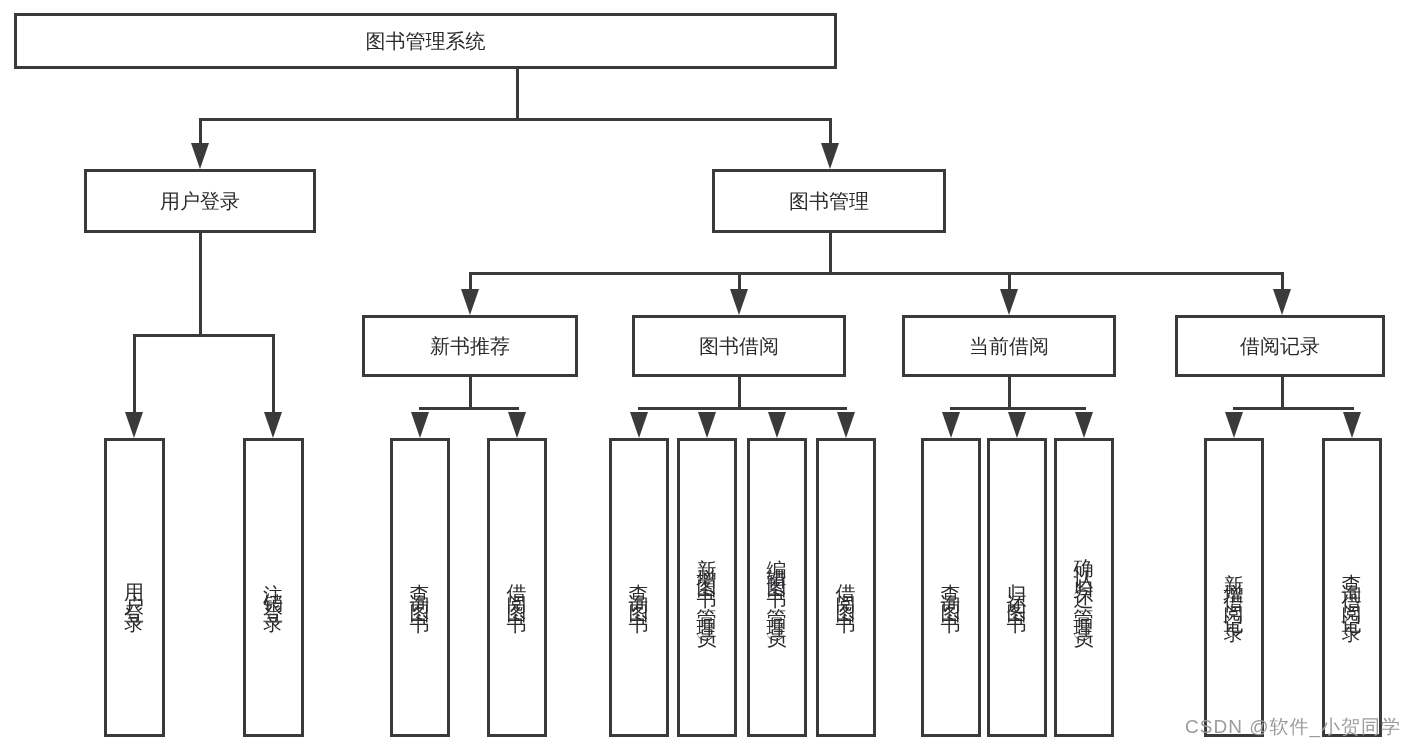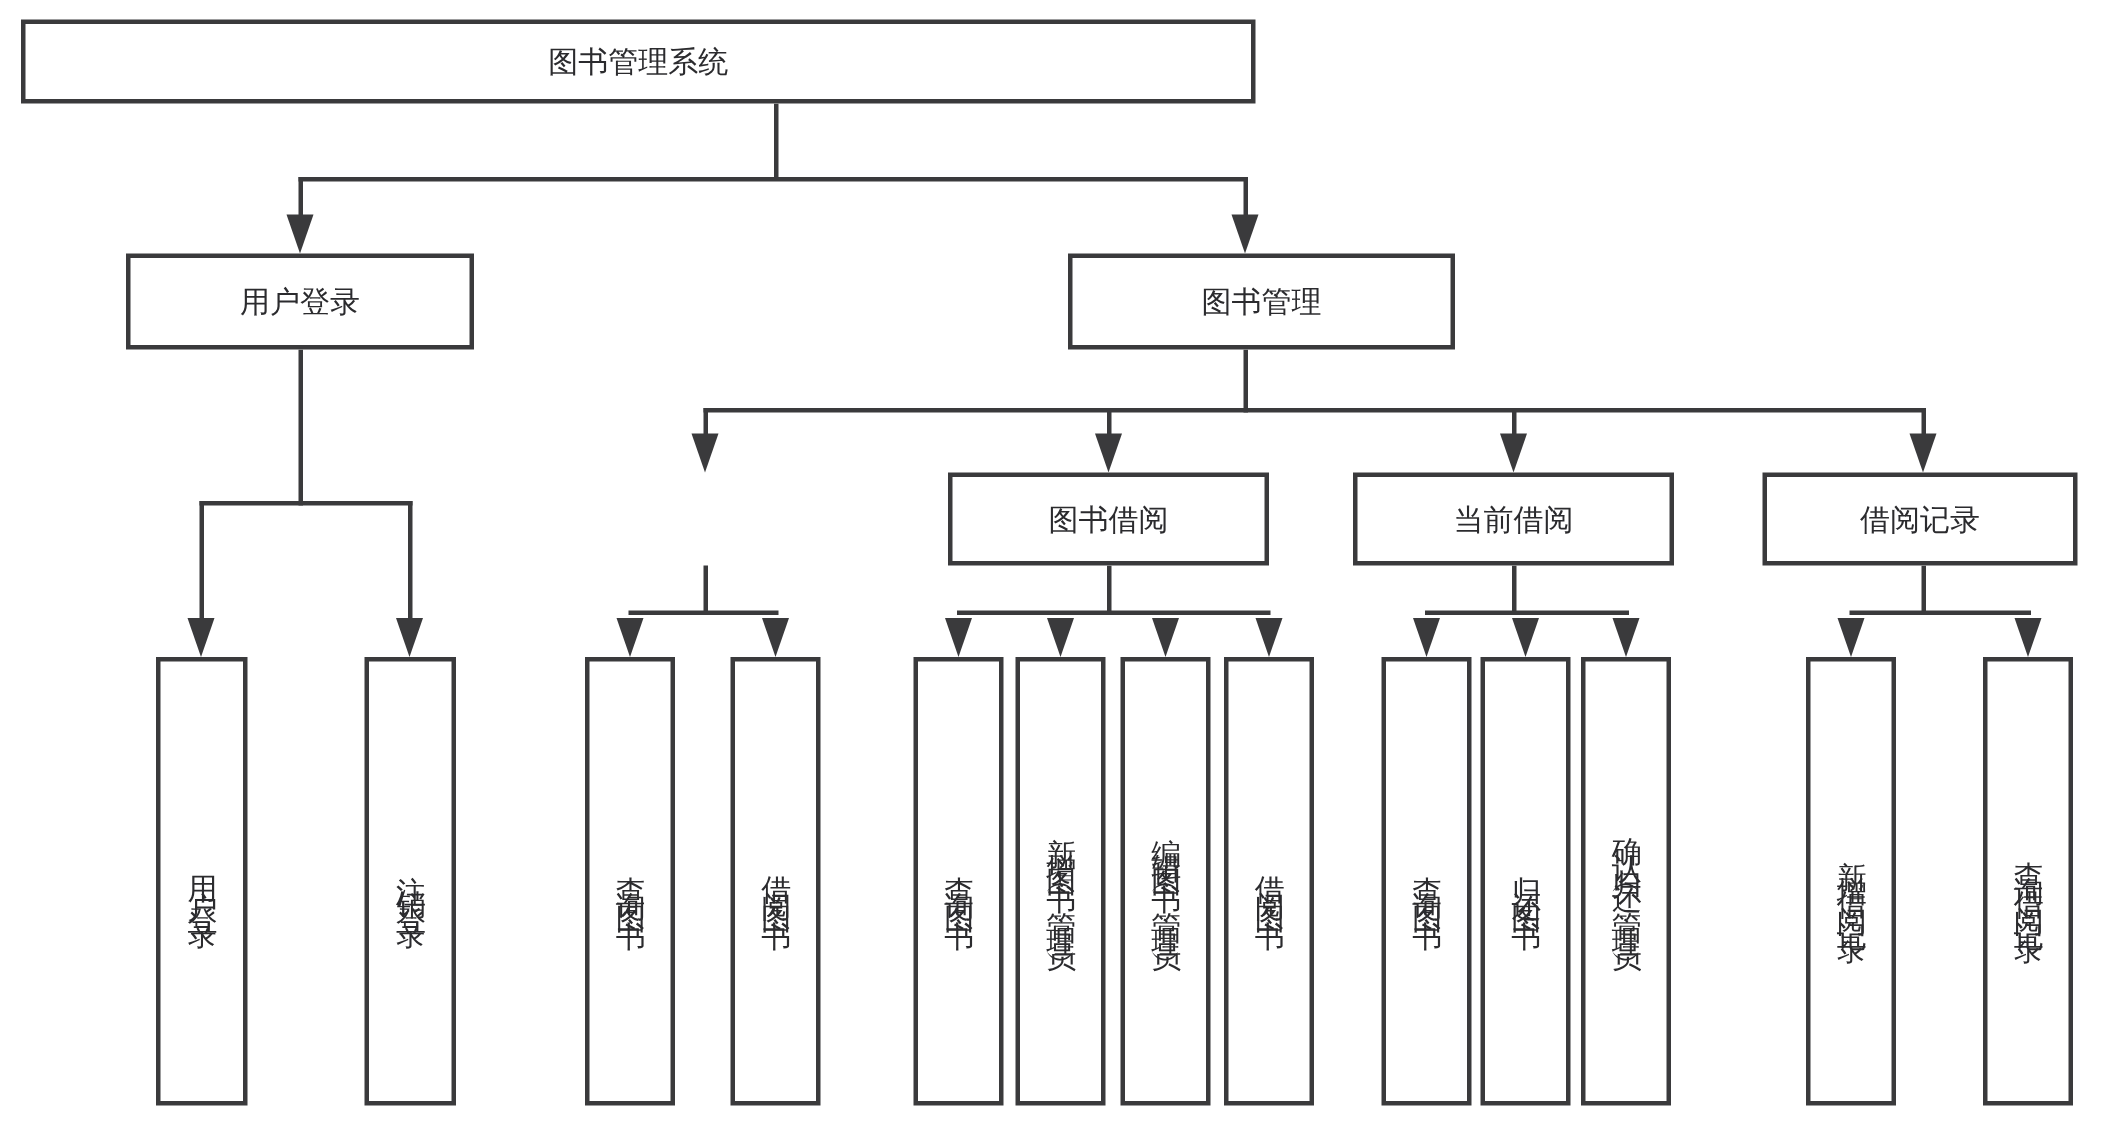--- a/index.html
+++ b/index.html
@@ -70,21 +70,21 @@
   <div class="v" style="left:516px;top:69px;height:49px"></div>
   <div class="h" style="left:199px;top:118px;width:633px"></div>
   <div class="v" style="left:199px;top:118px;height:30px"></div>
   <div class="arr" style="left:191px;top:143px"></div>
   <div class="v" style="left:829px;top:118px;height:30px"></div>
   <div class="arr" style="left:821px;top:143px"></div>
 
   <div class="box" style="left:84px;top:169px;width:232px;height:64px">
     <span>用户登录</span>
   </div>
-  <div class="box" style="left:712px;top:169px;width:258px;height:64px">
+  <div class="box" style="left:712px;top:169px;width:234px;height:64px">
     <span>图书管理</span>
   </div>
 
   <div class="v" style="left:199px;top:233px;height:104px"></div>
   <div class="h" style="left:133px;top:334px;width:142px"></div>
   <div class="v" style="left:133px;top:334px;height:84px"></div>
   <div class="arr" style="left:125px;top:412px"></div>
   <div class="v" style="left:272px;top:334px;height:84px"></div>
   <div class="arr" style="left:264px;top:412px"></div>
 
@@ -92,20 +92,23 @@
   <div class="h" style="left:469px;top:272px;width:815px"></div>
   <div class="v" style="left:469px;top:272px;height:20px"></div>
   <div class="arr" style="left:461px;top:289px"></div>
   <div class="v" style="left:738px;top:272px;height:20px"></div>
   <div class="arr" style="left:730px;top:289px"></div>
   <div class="v" style="left:1008px;top:272px;height:20px"></div>
   <div class="arr" style="left:1000px;top:289px"></div>
   <div class="v" style="left:1281px;top:272px;height:20px"></div>
   <div class="arr" style="left:1273px;top:289px"></div>
 
+  <div class="box" style="left:362px;top:315px;width:216px;height:62px">
+    <span>新书推荐</span>
+  </div>
   <div class="box" style="left:632px;top:315px;width:214px;height:62px">
     <span>图书借阅</span>
   </div>
   <div class="box" style="left:902px;top:315px;width:214px;height:62px">
     <span>当前借阅</span>
   </div>
   <div class="box" style="left:1175px;top:315px;width:210px;height:62px">
     <span>借阅记录</span>
   </div>
 
@@ -170,14 +173,15 @@
     <span>确认归还（管理员）</span>
   </div>
 
   <div class="box leaf" style="left:1204px;top:438px;width:60px;height:299px">
     <span>新增借阅记录</span>
   </div>
   <div class="box leaf" style="left:1322px;top:438px;width:60px;height:299px">
     <span>查询借阅记录</span>
   </div>
 
+  <div class="watermark">CSDN @软件_小贺同学</div>
 
 </div>
 
 </body></html>

